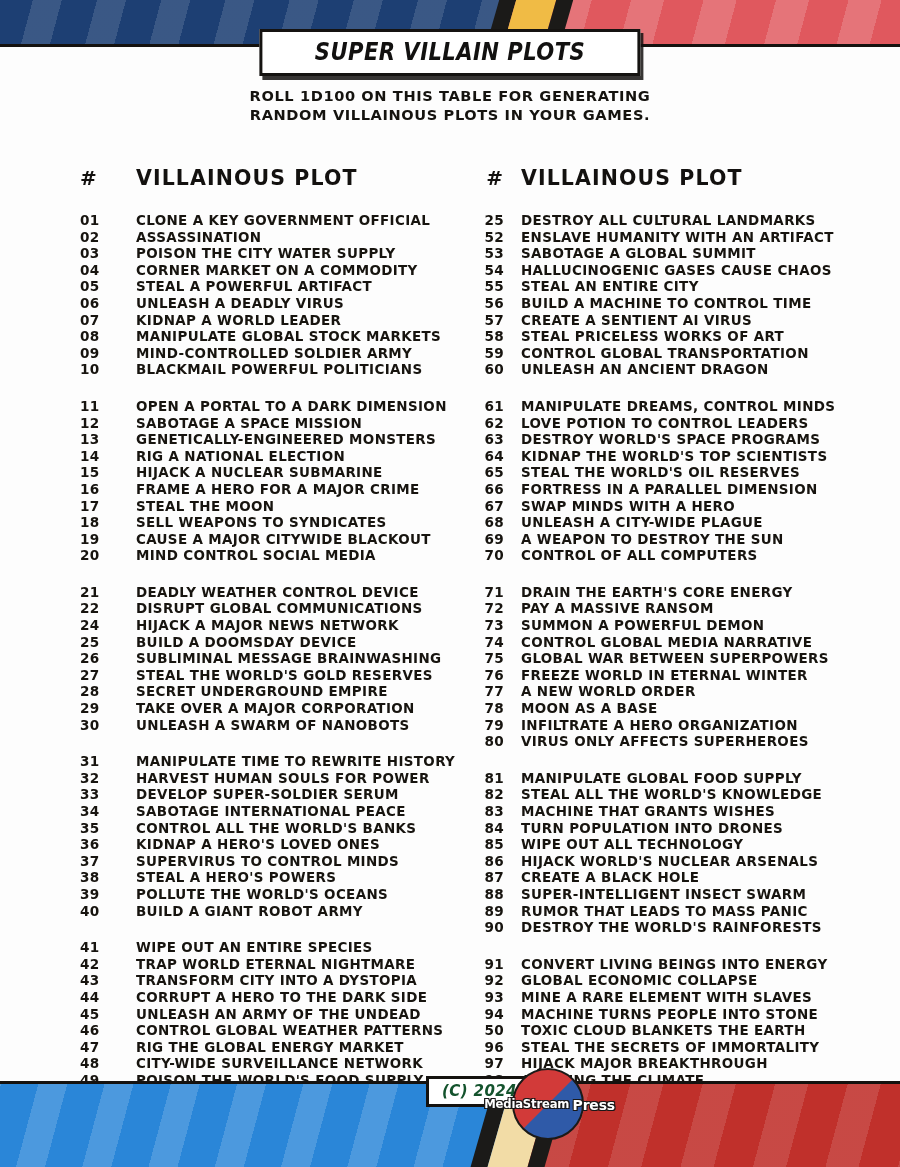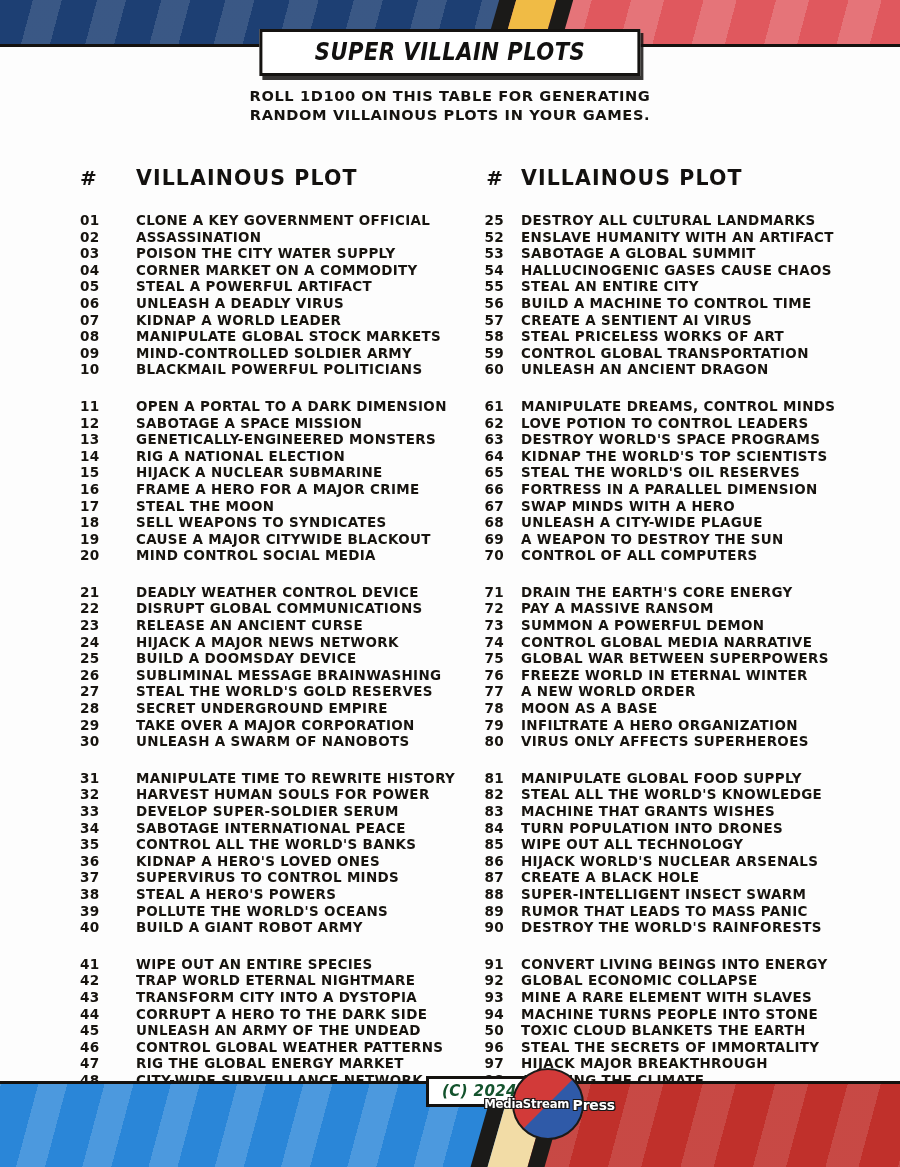--- a/index.html
+++ b/index.html
@@ -362,24 +362,20 @@
           <div class="group">
             <div class="row">
               <span class="num">21</span>
               <span class="plot">DEADLY WEATHER CONTROL DEVICE</span>
             </div>
             <div class="row">
               <span class="num">22</span>
               <span class="plot">DISRUPT GLOBAL COMMUNICATIONS</span>
             </div>
             <div class="row">
-              <span class="num">23</span>
-              <span class="plot">RELEASE AN ANCIENT CURSE</span>
-            </div>
-            <div class="row">
               <span class="num">24</span>
               <span class="plot">HIJACK A MAJOR NEWS NETWORK</span>
             </div>
             <div class="row">
               <span class="num">25</span>
               <span class="plot">BUILD A DOOMSDAY DEVICE</span>
             </div>
             <div class="row">
               <span class="num">26</span>
               <span class="plot">SUBLIMINAL MESSAGE BRAINWASHING</span>

